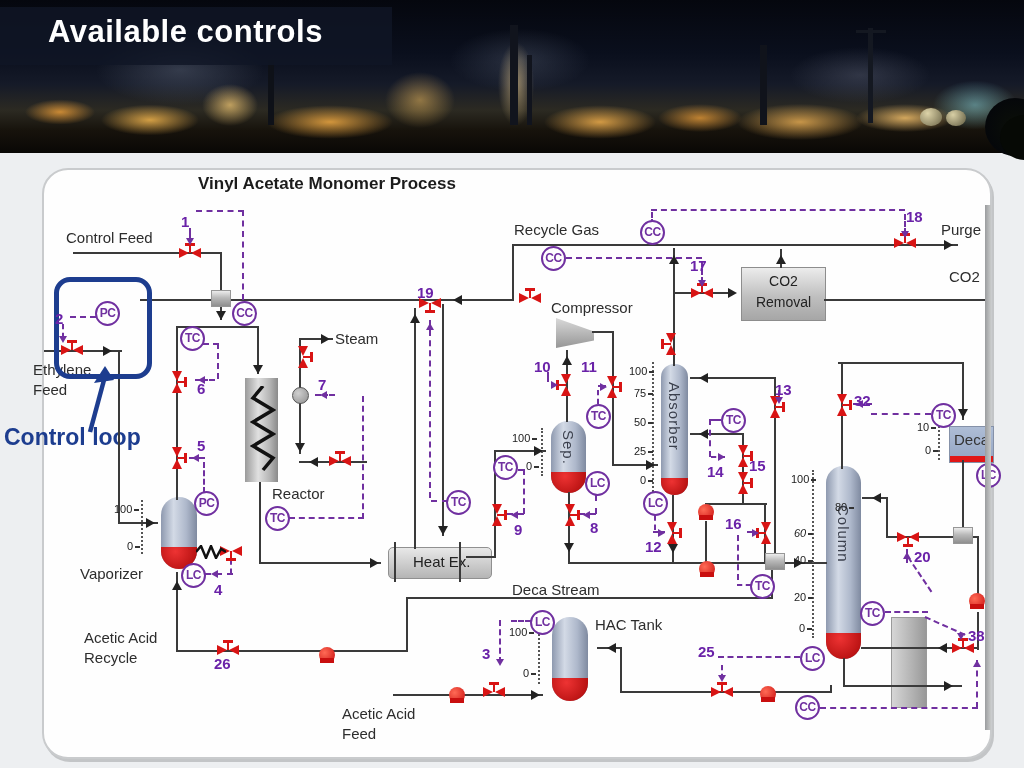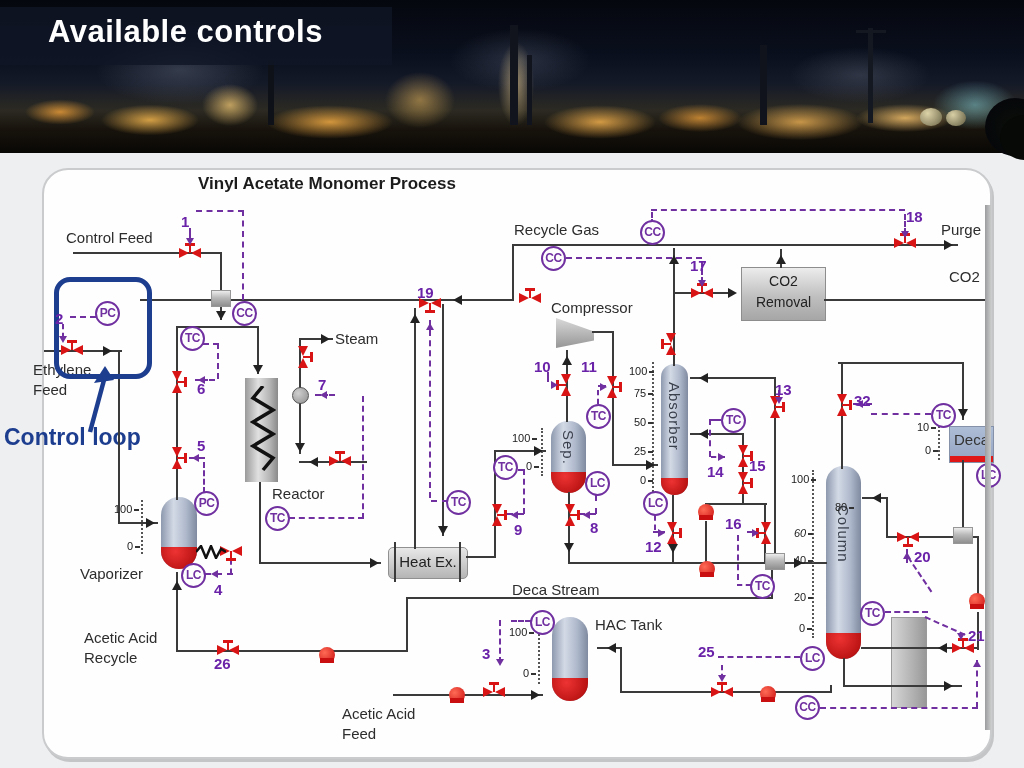--- a/index.html
+++ b/index.html
@@ -50,21 +50,21 @@
   .bluebox{position:absolute;left:54px;top:277px;width:88px;height:92px;border:5px solid #1d3d8f;border-radius:16px;z-index:6;}
   
   .vessel{position:absolute;background:linear-gradient(90deg,#8e99af,#d3dae6 35%,#aeb8cb 70%,#7f8aa0);}
   .vred{position:absolute;left:0;bottom:0;width:100%;background:radial-gradient(circle at 40% 20%,#e33,#a70707);}
   .box3d{position:absolute;background:linear-gradient(180deg,#ececec,#bfbfbf 55%,#a6a6a6);border:1px solid #8d8d8d;
          font-size:14px;color:#222;text-align:center;}
   .reactor{position:absolute;left:245px;top:378px;width:33px;height:104px;
            background:linear-gradient(90deg,#9a9a9a,#e0e0e0 40%,#b5b5b5 75%,#8a8a8a);}
   .heatex{position:absolute;left:388px;top:547px;width:78px;height:30px;border-radius:5px;
           background:linear-gradient(180deg,#e8e8e8,#b5b5b5);border:1px solid #909090;
-          font-size:15px;color:#222;text-align:center;line-height:28px;}
+          font-size:15px;color:#222;text-align:left;line-height:28px;padding-left:24px;}
   .compr{position:absolute;left:556px;top:318px;width:38px;height:30px;
          background:linear-gradient(180deg,#d9d9d9,#969696);clip-path:polygon(0 0,100% 45%,100% 75%,0 100%);}
   .exch2{position:absolute;left:891px;top:617px;width:34px;height:89px;
          background:linear-gradient(90deg,#d6d6d6,#b2b2b2 60%,#989898);border:1px solid #9a9a9a;}
   .decant{position:absolute;left:949px;top:426px;width:39px;height:35px;background:linear-gradient(180deg,#aebdd6,#93a4c2);
           border:1px solid #8591a8;font-size:15px;color:#333;padding-left:4px;line-height:26px;}
   .decred{position:absolute;left:0;bottom:0;width:100%;height:6px;background:#e01717;}
   
   .ln{position:absolute;background:#3a3a3a;z-index:1;}
   .dln{position:absolute;border-top:2px dashed #7030a0;background:none;z-index:2;}
@@ -479,21 +479,21 @@
         <i class="vst"></i>
         <i class="vtb"></i>
       </div>
       <div class="num" style="left: 914px; top: 548px;">20</div>
       <div class="valve" style="left: 951px; top: 636px; transform: rotate(0deg);">
         <i class="vbl"></i>
         <i class="vbr"></i>
         <i class="vst"></i>
         <i class="vtb"></i>
       </div>
-      <div class="num" style="left: 968px; top: 627px;">21</div>
+      <div class="num" style="left: 968px; top: 627px;">38</div>
       <div class="valve" style="left: 830px; top: 393px; transform: rotate(90deg);">
         <i class="vbl"></i>
         <i class="vbr"></i>
         <i class="vst"></i>
         <i class="vtb"></i>
       </div>
       <div class="num" style="left: 854px; top: 392px;">32</div>
       <div class="valve" style="left: 710px; top: 680px; transform: rotate(0deg);">
         <i class="vbl"></i>
         <i class="vbr"></i>

